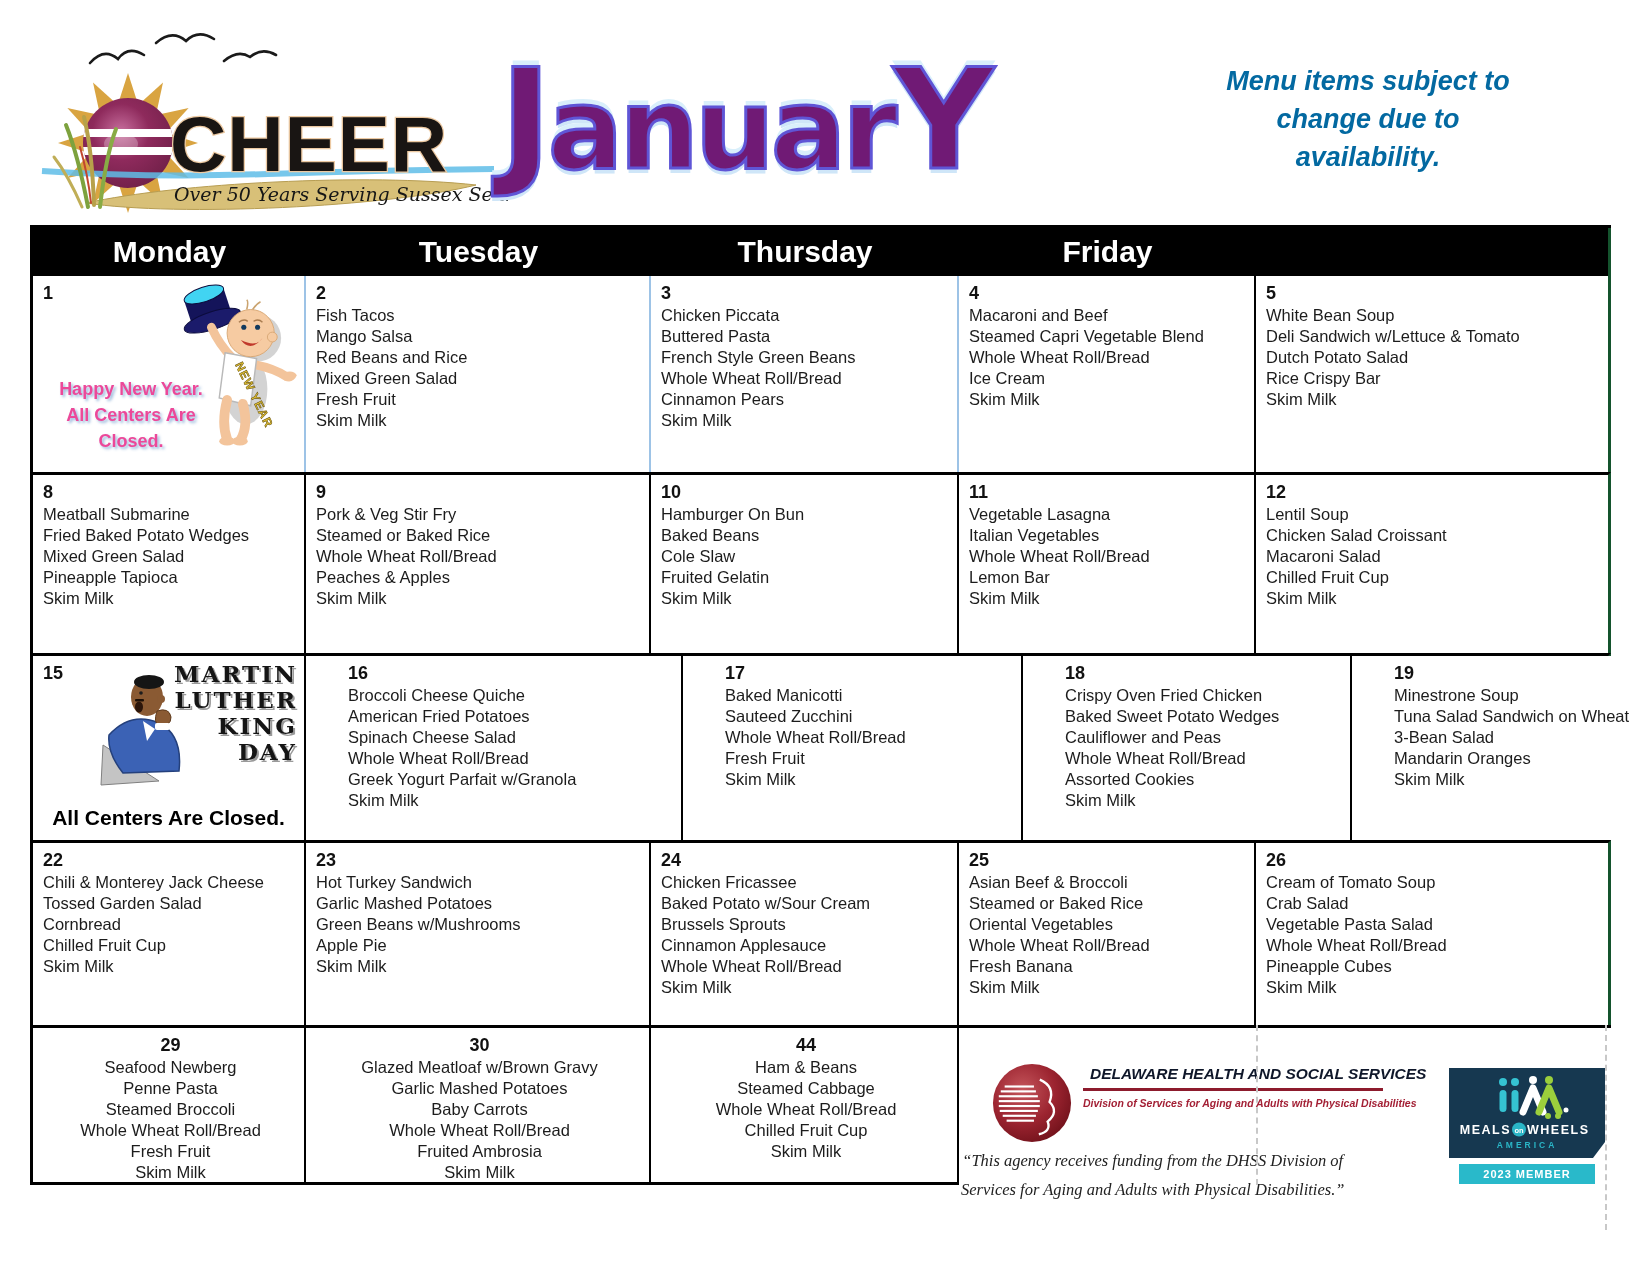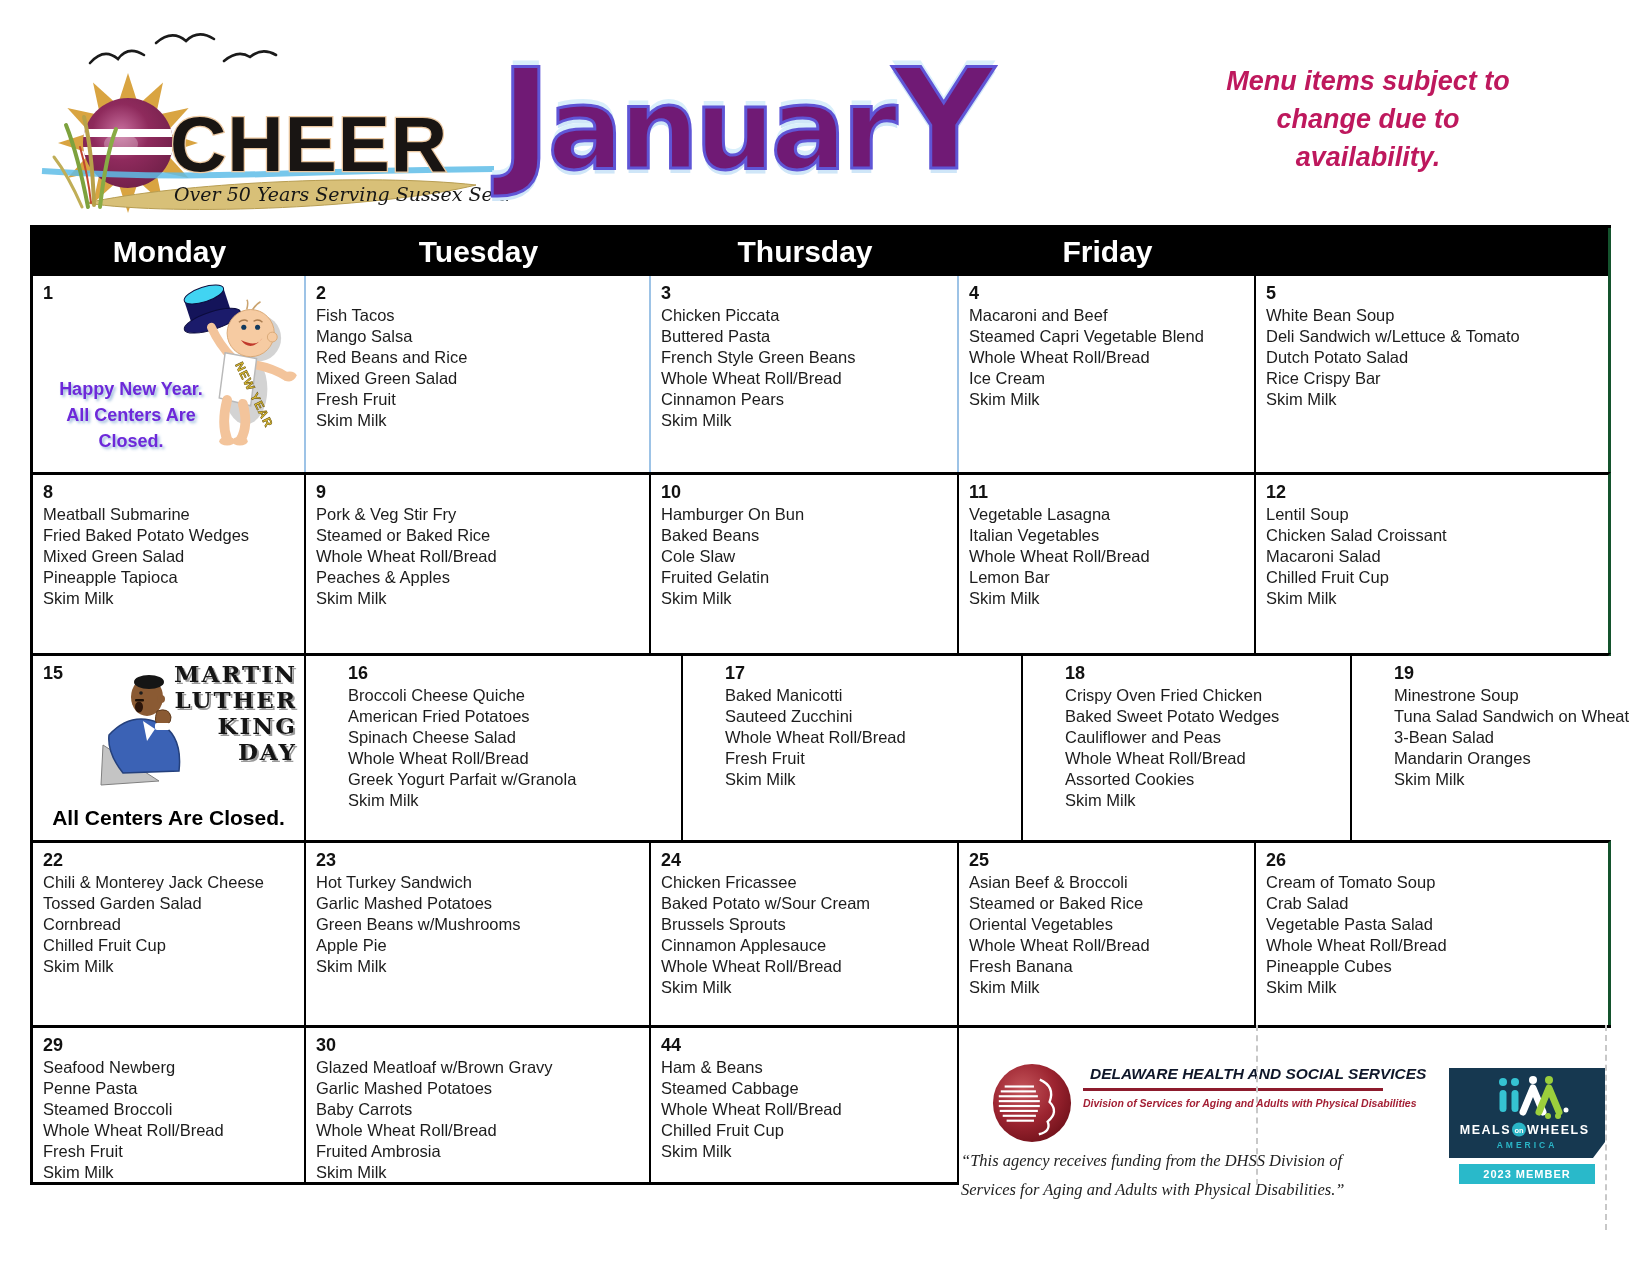--- a/index.html
+++ b/index.html
@@ -11,47 +11,47 @@
   #cheer-logo{position:absolute;left:28px;top:25px;width:480px;height:190px;}
   #january{position:absolute;left:500px;top:30px;width:700px;height:180px;
            line-height:180px;white-space:nowrap;
            font-family:"DejaVu Sans",sans-serif;font-weight:bold;
            font-size:112px;letter-spacing:-4px;color:#701a75;
            -webkit-text-stroke:3px #5f55d6;
            text-shadow:0 -6px 0 #d9effb,0 5px 0 #cfe6f8;}
   #january span{display:inline-block;}
   #january .cap{font-size:1.24em;}
   #notice{position:absolute;left:1208px;top:62px;width:320px;text-align:center;
-          font:italic 700 27px/38px "Liberation Sans",sans-serif;color:#be185d;}
+          font:italic 700 27px/38px "Liberation Sans",sans-serif;color:#0369a1;}
 
   
   #calendar{position:absolute;left:30px;top:225px;width:1578px;
             border-top:3px solid #000;border-left:3px solid #000;}
   .row{display:grid;grid-template-columns:273px 345px 308px 297px 352px;
        width:1578px;box-sizing:border-box;border-right:3px solid #14532d;background:#fff;}
   .row.header{height:48px;background:#000;}
   .hcell{color:#fff;font:700 30px/48px "Liberation Sans",sans-serif;text-align:center;}
   .w1{height:196px;}
   .w2,.w3,.w4,.w5{border-top:3px solid #000;}
   .w2{height:181px;}
   .w3{height:187px;gap:32px;}
   .w4{height:185px;}
-  .w5{height:160px;border-right:none;}
+  .w5{height:160px;border-right:none;text-align:center;}
   .cell{position:relative;box-sizing:border-box;border-right:2px solid #000;
         padding:6px 6px 0 10px;overflow:hidden;background:#fff;}
   .row .cell:last-child{border-right:none;}
   .w1 .cell{border-right-color:#9dc3e6;}
   .w1 .cell:nth-child(4){border-right-color:#000;}
   .w5 .cell{border-bottom:3px solid #000;}
   .date{font:700 18px/22px "Liberation Sans",sans-serif;color:#111;margin-bottom:1px;}
   .mi{font:400 16.5px/21px "Liberation Sans",sans-serif;color:#1c1c1c;}
 
   
   .hny{position:absolute;left:2px;top:100px;width:192px;text-align:center;
-       font:700 18px/26px "Liberation Sans",sans-serif;color:#6d28d9;
+       font:700 18px/26px "Liberation Sans",sans-serif;color:#ec4899;
        text-shadow:2px 2px 3px rgba(140,175,215,.9);}
   .baby{position:absolute;right:2px;top:8px;width:138px;height:167px;}
   .mlk{position:absolute;right:2px;top:3px;width:205px;height:128px;}
   .closed{position:absolute;left:0;right:0;bottom:10px;text-align:center;
           font:700 21px/24px "Liberation Sans",sans-serif;color:#000;}
 
   
   .footer-cell{grid-column:4/6;position:relative;overflow:visible;}
   .dhss-logo{position:absolute;left:32px;top:34px;width:82px;height:82px;}
   .dhss-text{position:absolute;left:124px;top:36px;width:320px;}

